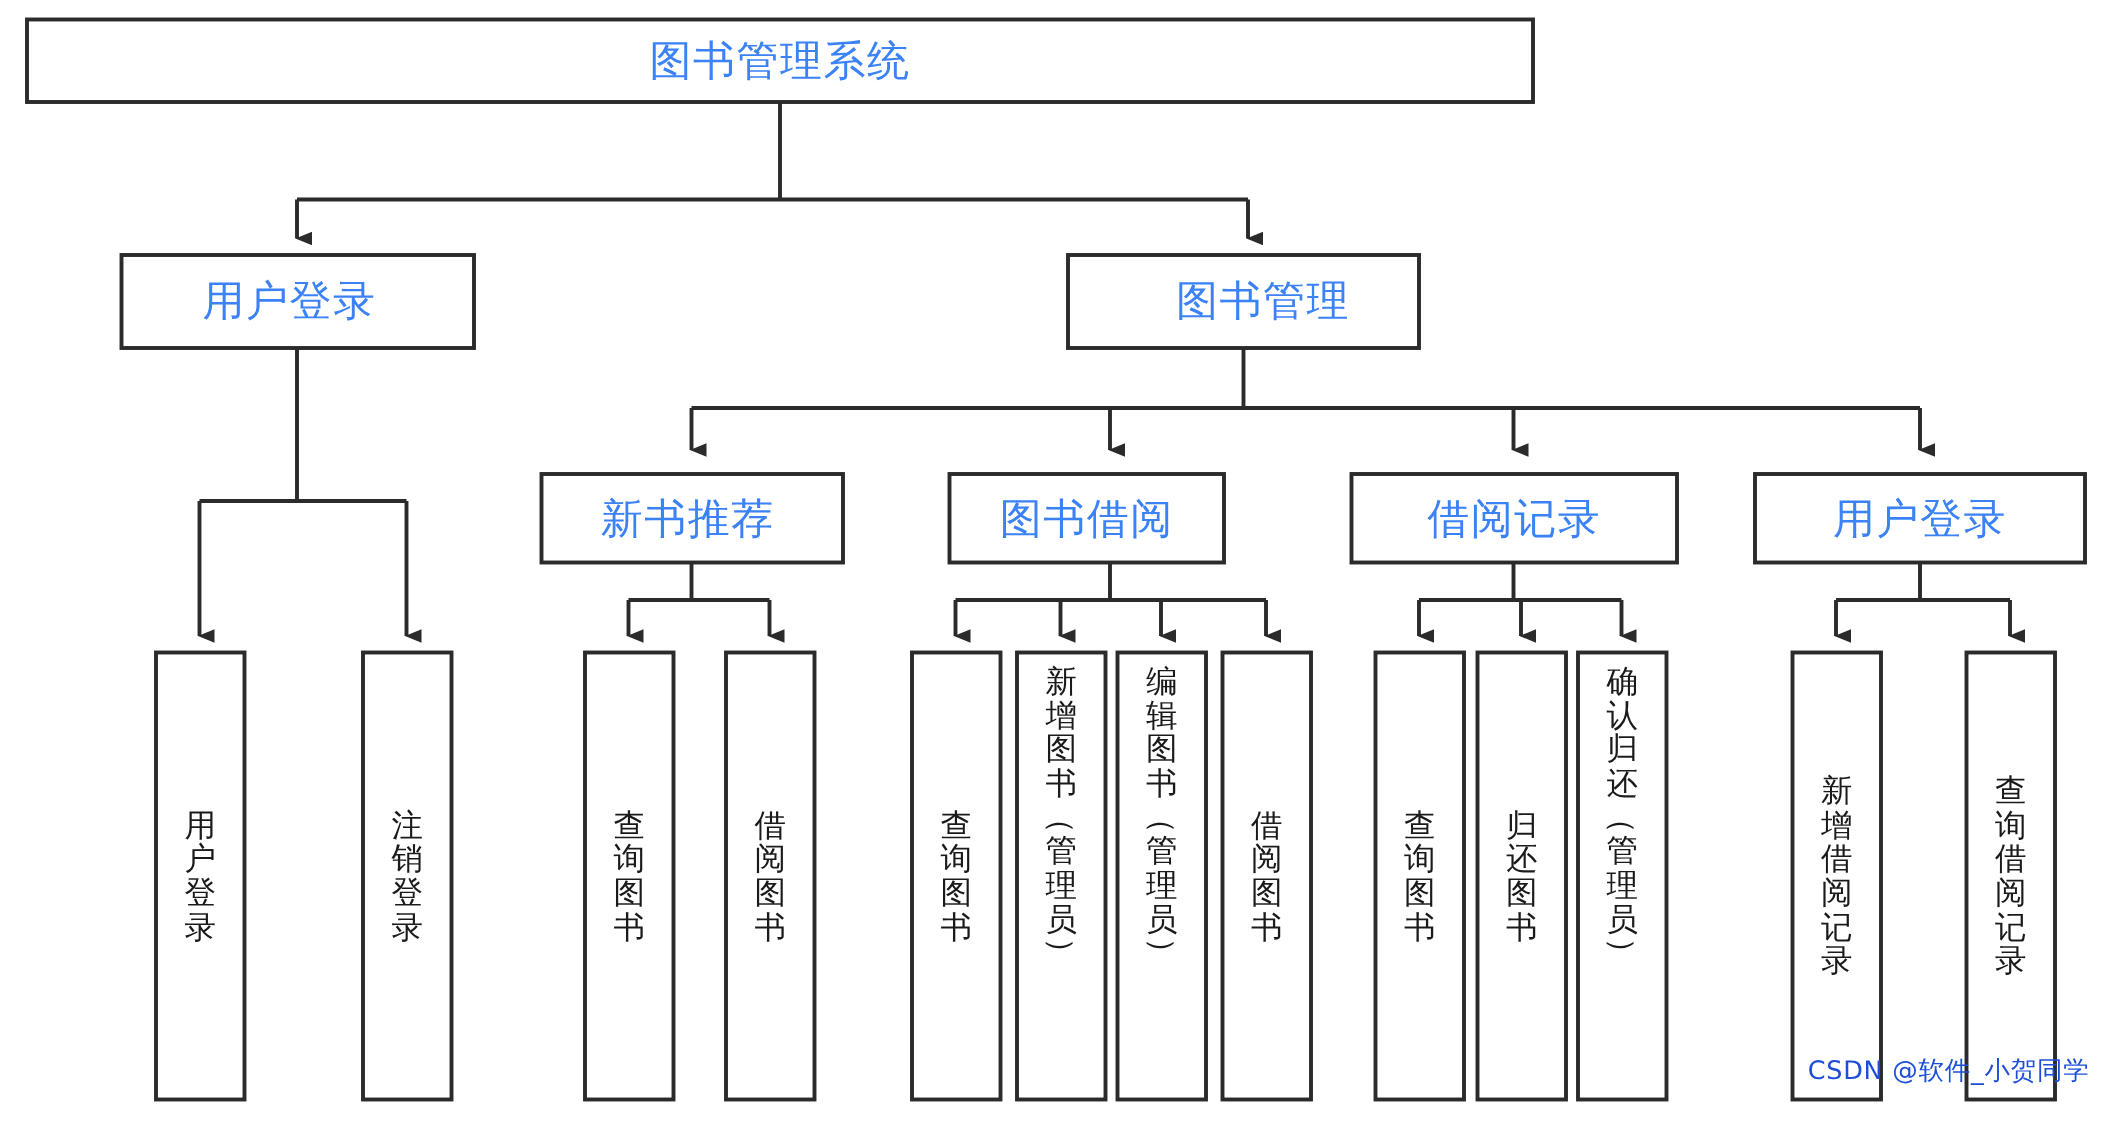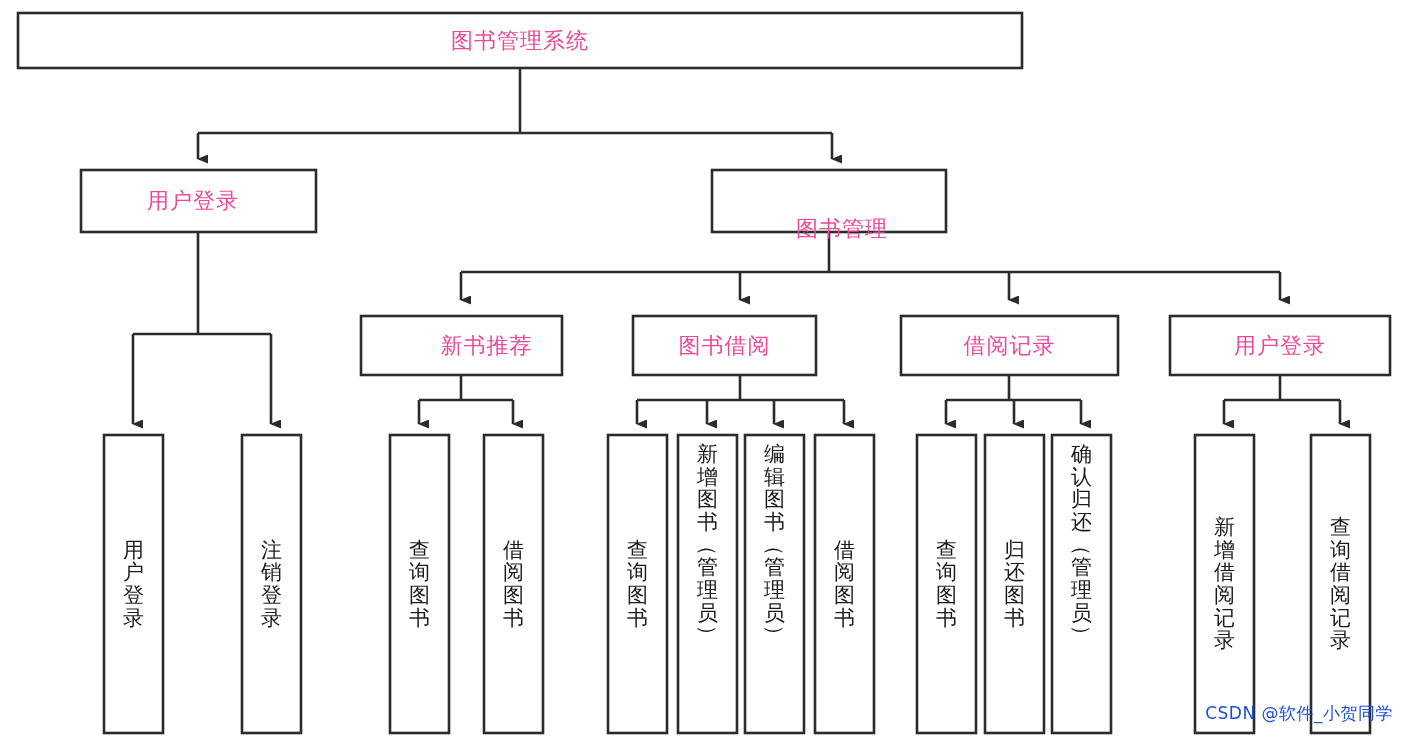--- a/index.html
+++ b/index.html
@@ -63,22 +63,22 @@
     pointer-events: none;
   }
   .vlabel-wrap span {
     display: block;
   }
   .hlabel-wrap {
     position: absolute;
     display: flex;
     align-items: center;
     justify-content: center;
-    font-size: 22px;
-    color: #ec4899;
+    font-size: 28px;
+    color: #3b82f6;
     pointer-events: none;
     letter-spacing: 1px;
   }
 </style>
 </head>
 <body>
 
 <div id="diagram-root">
 
   <svg class="diagram-svg" viewBox="0 0 1405 747" xmlns="http://www.w3.org/2000/svg">
@@ -167,23 +167,23 @@
     <rect class="node-box" x="985" y="435" width="59" height="298"></rect>
     <rect class="node-box" x="1052" y="435" width="59" height="298"></rect>
 
     <rect class="node-box" x="1195" y="435" width="59" height="298"></rect>
     <rect class="node-box" x="1311" y="435" width="59" height="298"></rect>
   </svg>
 
   <div class="hlabel-wrap" style="left:18px; top:13px; width:1004px; height:55px;">图书管理系统</div>
 
   <div class="hlabel-wrap" style="left:81px; top:170px; width:224px; height:62px;">用户登录</div>
-  <div class="hlabel-wrap" style="left:712px; top:170px; width:260px; height:62px;margin-top:28px;">图书管理</div>
-
-  <div class="hlabel-wrap" style="left:380px; top:316px; width:171px; height:59px;padding-left:21px;">新书推荐</div>
+  <div class="hlabel-wrap" style="left:712px; top:170px; width:260px; height:62px;">图书管理</div>
+
+  <div class="hlabel-wrap" style="left:352px; top:316px; width:171px; height:59px;padding-left:21px;">新书推荐</div>
   <div class="hlabel-wrap" style="left:633px; top:316px; width:183px; height:59px;">图书借阅</div>
   <div class="hlabel-wrap" style="left:901px; top:316px; width:217px; height:59px;">借阅记录</div>
   <div class="hlabel-wrap" style="left:1170px; top:316px; width:220px; height:59px;">用户登录</div>
 
   <div class="vlabel-wrap" style="left:104px; top:435px; width:59px; height:298px;">
       <span>用</span>
       <span>户</span>
       <span>登</span>
       <span>录</span>
     </div>

